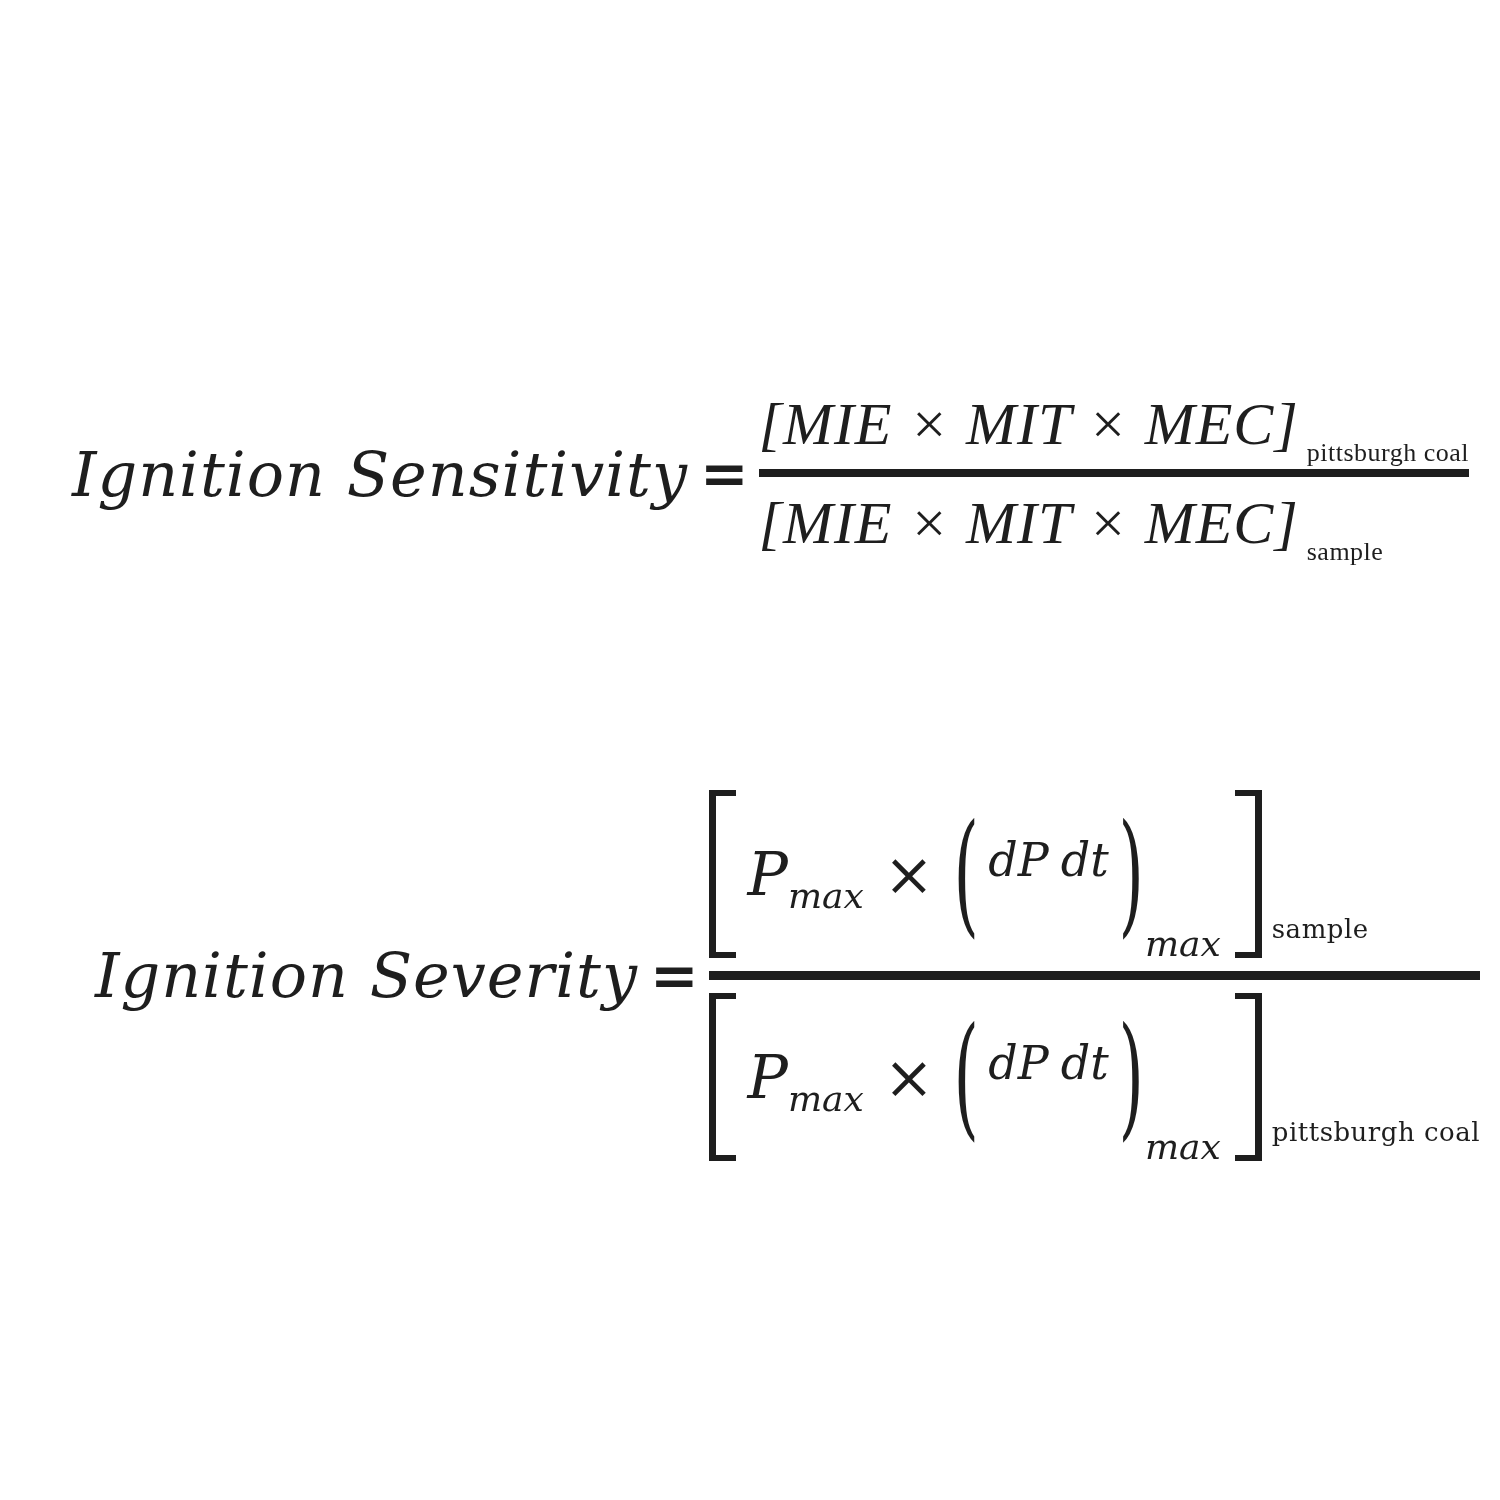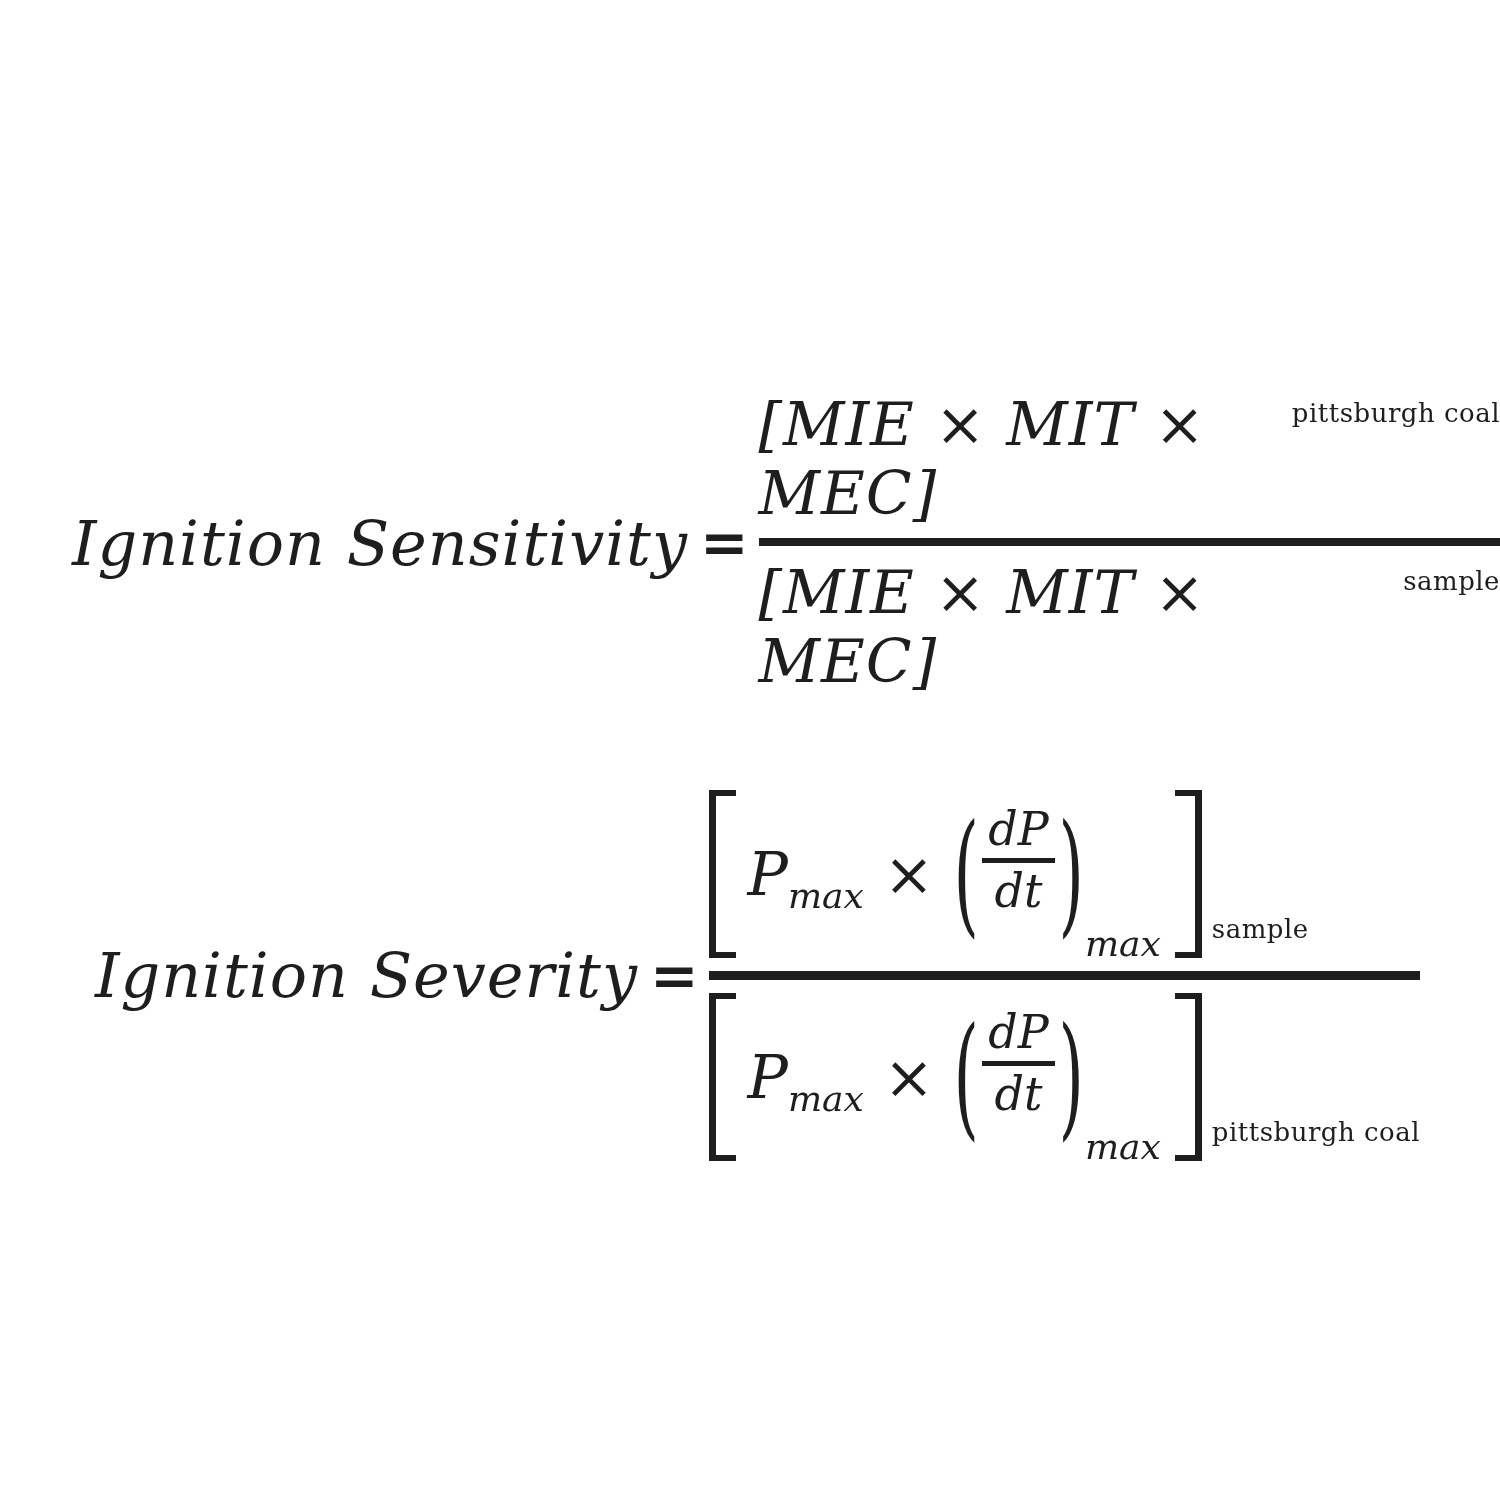--- a/index.html
+++ b/index.html
@@ -45,26 +45,27 @@
   }
   .f-bar {
     align-self: stretch;
     height: 8px;
     background: currentColor;
   }
 
   
   .m-row {
     display: flex;
-    align-items: flex-start;
+    align-items: flex-end;
     font-style: italic;
     font-size: 60px;
     line-height: 1.15;
     letter-spacing: 1px;
     padding: 4px 0 10px 0;
+    font-family: Liberation Serif, serif;
   }
   .m-row.bottom { padding: 12px 0 4px 0; }
   .sub-label {
     display: inline-block;
     font-style: normal;
     font-size: 26px;
     letter-spacing: 0.5px;
     margin-left: 8px;
     transform: translateY(9px);
     white-space: pre;
@@ -110,21 +111,20 @@
   .times { font-style: normal; margin: 0 20px; }
   .paren {
     display: inline-block;
     font-style: normal;
     font-size: 62px;
     transform: scaleY(2.15) scaleX(1.05);
     line-height: 1;
   }
   .inner-frac {
     display: inline-flex;
-    flex-direction: column;
     align-items: center;
     font-size: 46px;
     margin: 0 4px;
     transform: translateY(-14px);
     justify-content: flex-end;
   }
   .inner-num, .inner-den { line-height: 1.05; padding: 0 6px; }
   .inner-bar {
     align-self: stretch;
     height: 5px;

